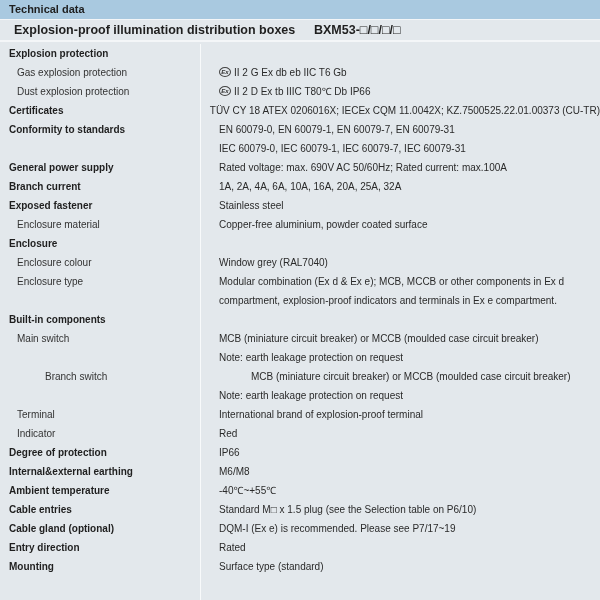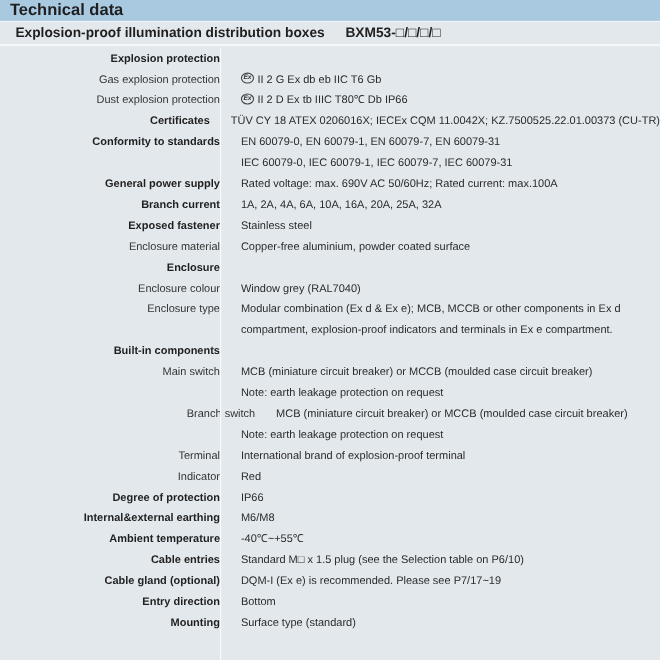--- a/index.html
+++ b/index.html
@@ -16,21 +16,21 @@
       position: relative;
       width: 600px;
       height: 600px;
       background: #e3e8ec;
     }
     .title-bar {
       height: 19px;
       background: #a9c9e0;
       padding-left: 9px;
       font-weight: bold;
-      font-size: 15px;
+      font-size: 11px;
       line-height: 19px;
       color: #1f1f1f;
       border-bottom: 1px solid #f3f5f7;
     }
     .product-bar {
       height: 20px;
       background: #e3e8ec;
       display: flex;
       align-items: center;
       border-bottom: 2px solid #f4f6f8;
@@ -61,21 +61,20 @@
       display: flex;
       height: 19px;
       font-size: 10px;
       line-height: 19px;
     }
     .label {
       width: 200px;
       box-sizing: border-box;
       padding-left: 9px;
       white-space: nowrap;
-      text-align: right;
     }
     .label.section {
       font-weight: bold;
       color: #1f1f1f;
     }
     .label.sub {
       padding-left: 17px;
       color: #333;
     }
     .label.sub2 {
@@ -218,20 +217,20 @@
     <div class="row">
       <div class="label section">Cable entries</div>
       <div class="value">Standard M□ x 1.5 plug (see the Selection table on P6/10)</div>
     </div>
     <div class="row">
       <div class="label section">Cable gland (optional)</div>
       <div class="value">DQM-I (Ex e) is recommended. Please see P7/17~19</div>
     </div>
     <div class="row">
       <div class="label section">Entry direction</div>
-      <div class="value">Bottom</div>
+      <div class="value">Rated</div>
     </div>
     <div class="row">
       <div class="label section">Mounting</div>
       <div class="value">Surface type (standard)</div>
     </div>
   </div>
 </div>
 
 </body></html>

